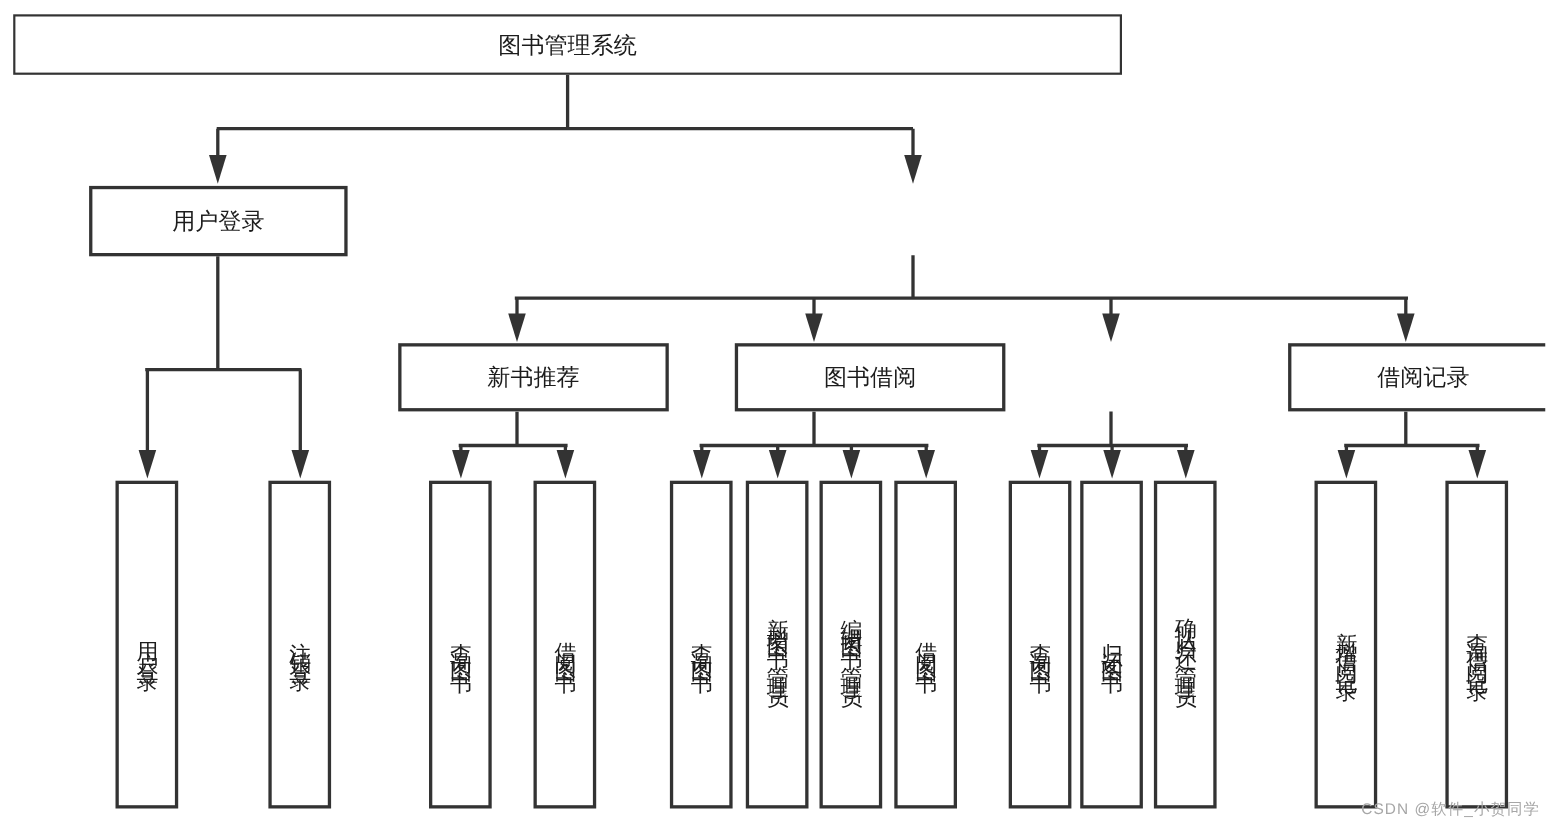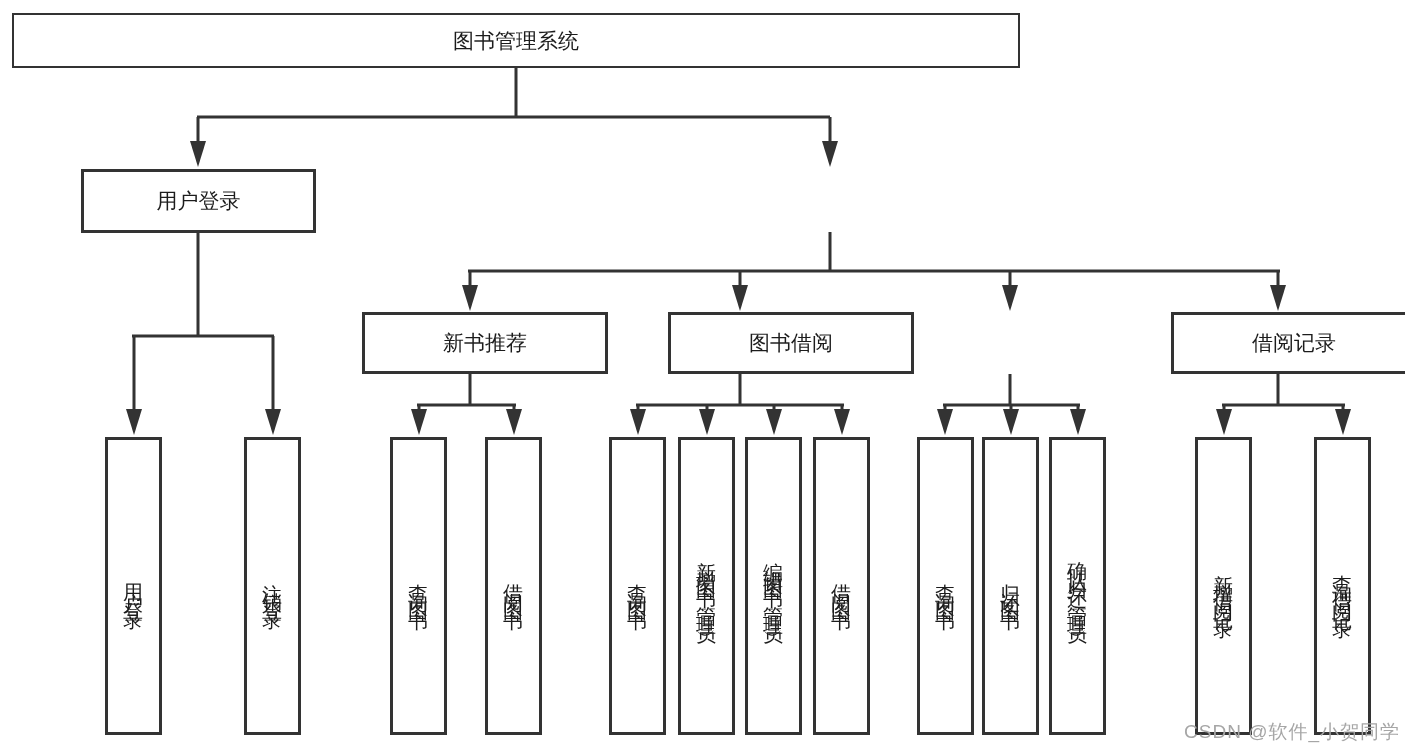--- a/index.html
+++ b/index.html
@@ -38,21 +38,21 @@
     font-size: 20px;
     line-height: 1;
     letter-spacing: 9px;
     white-space: normal;
   }
   .lvl3 { top: 312px; width: 246px; height: 62px; }
   #watermark {
     position: absolute;
     right: 5px;
     bottom: 2px;
-    font-size: 19px;
+    font-size: 14px;
     color: #a6a6a6;
     letter-spacing: 1px;
     z-index: 3;
   }
 </style>
 </head>
 <body>
 
 <div id="stage">
 

